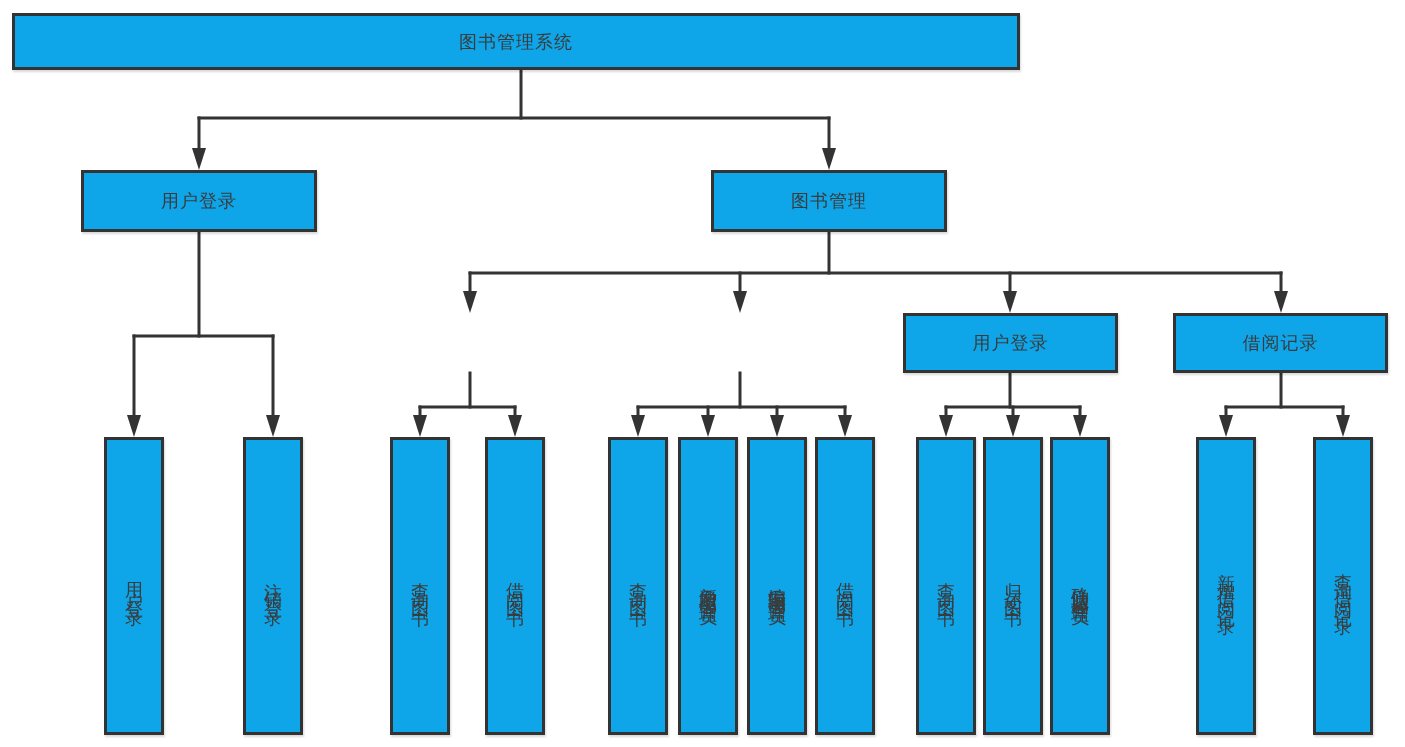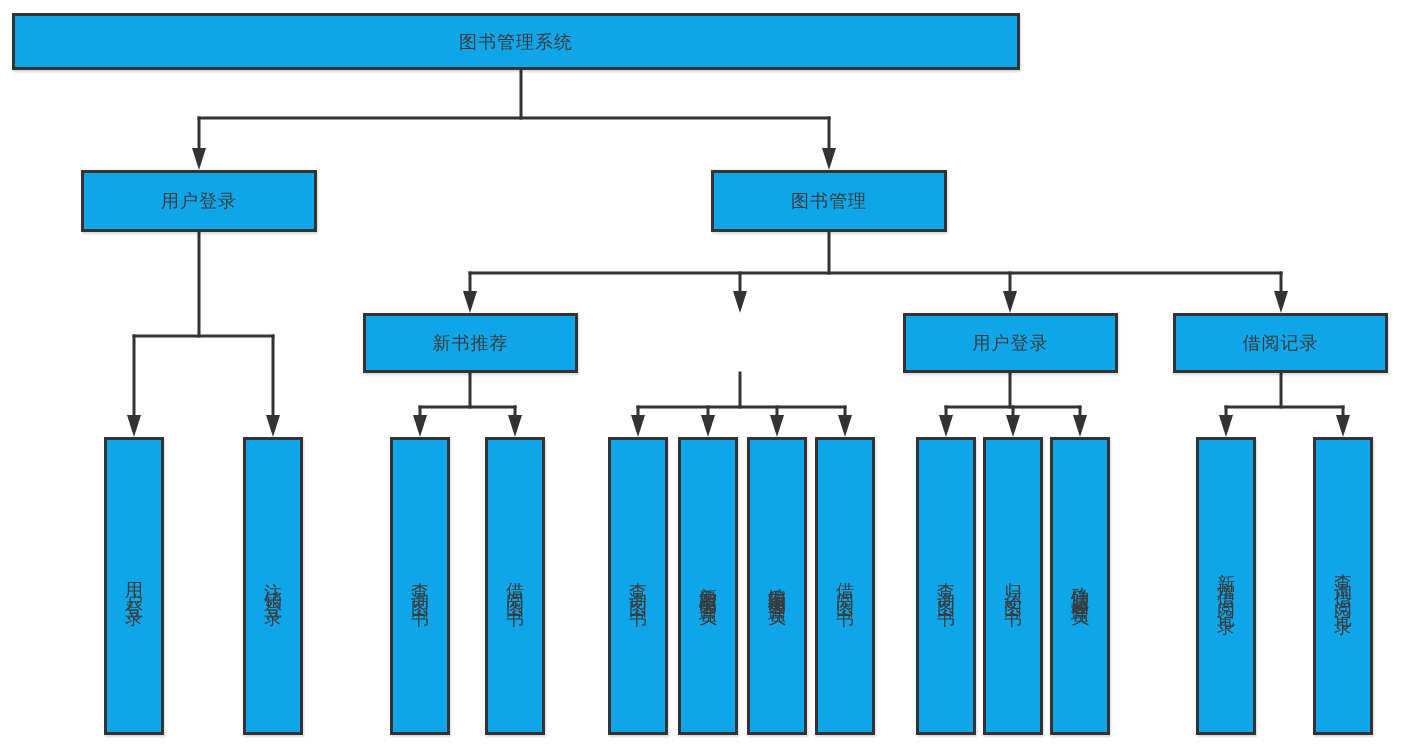--- a/index.html
+++ b/index.html
@@ -149,23 +149,20 @@
     <span class="label">图书管理系统</span>
   </div>
 
   <div class="box l2" style="left:81px">
     <span class="label">用户登录</span>
   </div>
   <div class="box l2" style="left:711px">
     <span class="label">图书管理</span>
   </div>
 
-  <div class="box l3" style="left:363px">
-    <span class="label">新书推荐</span>
-  </div>
   <div class="box l3" style="left:903px">
     <span class="label">用户登录</span>
   </div>
   <div class="box l3" style="left:1173px">
     <span class="label">借阅记录</span>
   </div>
 
   <div class="box leaf" style="left:104px">
     <span class="vlabel">用户登录</span>
   </div>

